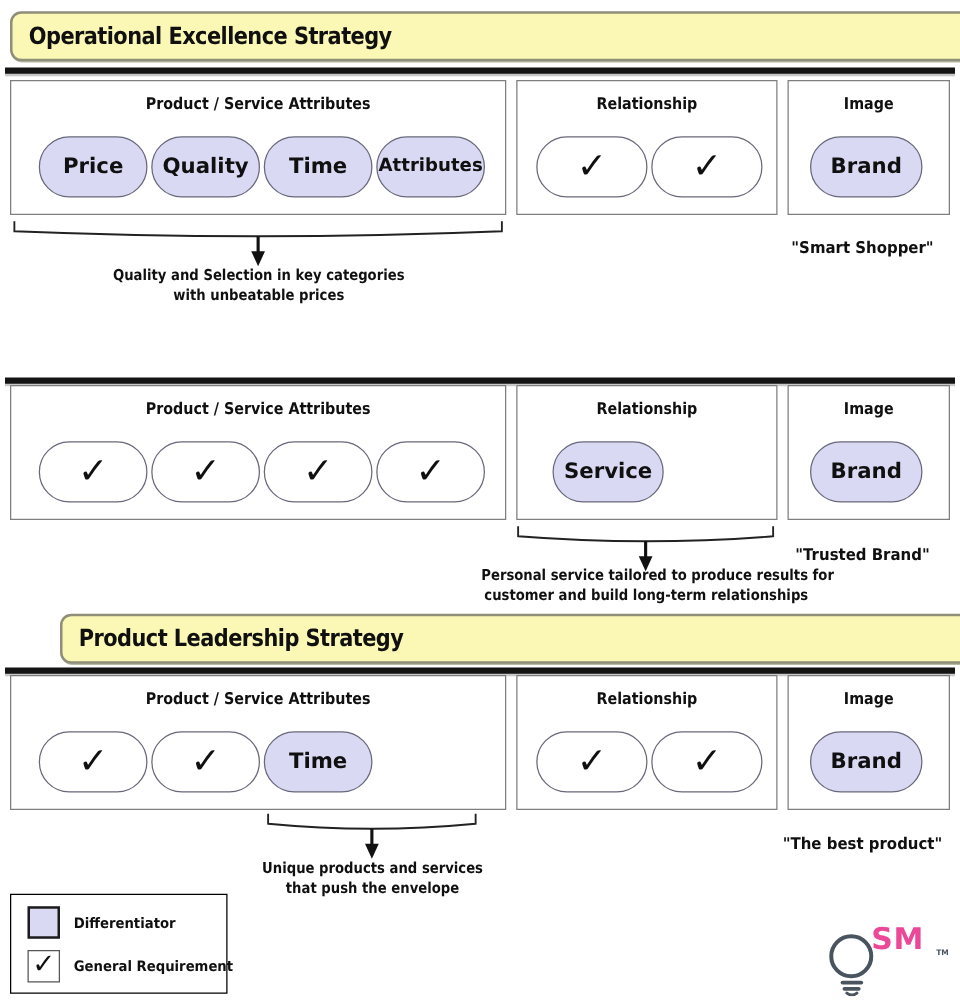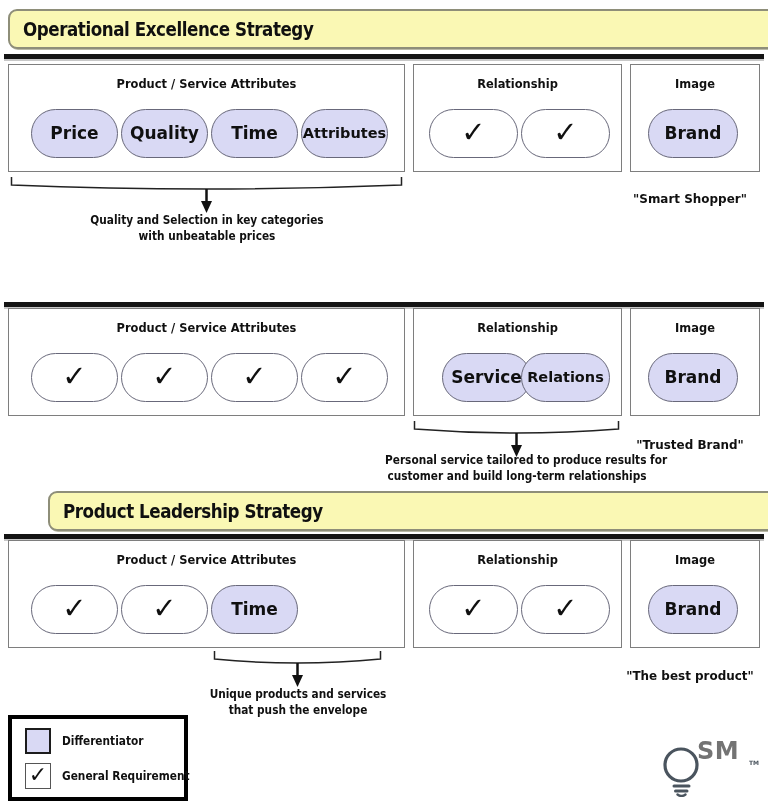--- a/index.html
+++ b/index.html
@@ -23,28 +23,28 @@
   .ck{font-size:29px;line-height:44px;display:inline-block;}
   .fz14{font-size:14.5px;}
   .fz10{font-size:10.5px;letter-spacing:-0.3px;}
 
   .brace{position:absolute;}
   .annline{position:absolute;text-align:center;font-size:12px;white-space:nowrap;
            transform:scaleX(0.88);transform-origin:center top;}
   .quote{position:absolute;width:146px;text-align:center;font-size:13px;white-space:nowrap;
          transform:scaleX(0.92);transform-origin:center top;}
 
-  .legendbox{position:absolute;left:8px;top:715px;width:172px;height:78px;background:#fff;border:4px solid #000000;}
+  .legendbox{position:absolute;left:8px;top:715px;width:172px;height:78px;background:#fff;border:1px solid #000000;}
   .swatch{position:absolute;left:13px;width:26px;height:26px;box-sizing:border-box;text-align:center;}
   .sw-diff{top:9px;background:#d9d9f4;border:2.5px solid #1c1c1c;}
   .sw-gen{top:44px;background:#ffffff;border:1.5px solid #555;font-size:22px;line-height:22px;}
   .leglabel{position:absolute;left:50px;height:26px;line-height:26px;font-size:11.5px;white-space:nowrap;
             transform:scaleX(0.92);transform-origin:left center;}
 
-  .logo-sm{position:absolute;left:697px;top:737px;font-size:24px;color:#737373;letter-spacing:0.5px;}
+  .logo-sm{position:absolute;left:697px;top:737px;font-size:24px;color:#ec4899;letter-spacing:0.5px;}
   .logo-insight{position:absolute;left:678px;top:802px;font-size:19px;color:#2a9ace;letter-spacing:0.3px;}
   .logo-tm{position:absolute;left:749px;top:759px;font-size:6px;color:#4a545e;}
 </style>
 </head>
 <body>
 
 <div id="canvas">
 
   <div class="hdr" style="top:9px;padding-left:21px;">
     <span>Operational Excellence Strategy</span>
@@ -85,21 +85,20 @@
     <div class="plabel">Product / Service Attributes</div>
     <div class="pill" style="left:22px;width:85px;"><span class="ck">✓</span></div>
     <div class="pill" style="left:112px;width:85px;"><span class="ck">✓</span></div>
     <div class="pill" style="left:202px;width:85px;"><span class="ck">✓</span></div>
     <div class="pill" style="left:292px;width:85px;"><span class="ck">✓</span></div>
   </div>
 
   <div class="panel" style="left:413px;top:308px;width:207px;">
     <div class="plabel">Relationship</div>
     <div class="pill lav" style="left:28px;width:87px;"><span>Service</span></div>
-    <div class="pill lav fz14" style="left:107px;width:87px;"><span>Relations</span></div>
   </div>
 
   <div class="panel" style="left:630px;top:308px;width:128px;">
     <div class="plabel">Image</div>
     <div class="pill lav" style="left:17px;width:88px;"><span>Brand</span></div>
   </div>
 
   <svg class="brace" style="left:413px;top:420px;" width="207" height="40" viewBox="0 0 207 40">
     <path d="M1.5 1 L1.5 9 Q103.5 17 205.5 9 L205.5 1" fill="none" stroke="#222" stroke-width="1.5"></path>
     <line x1="103.5" y1="13" x2="103.5" y2="27" stroke="#111" stroke-width="2.5"></line>

